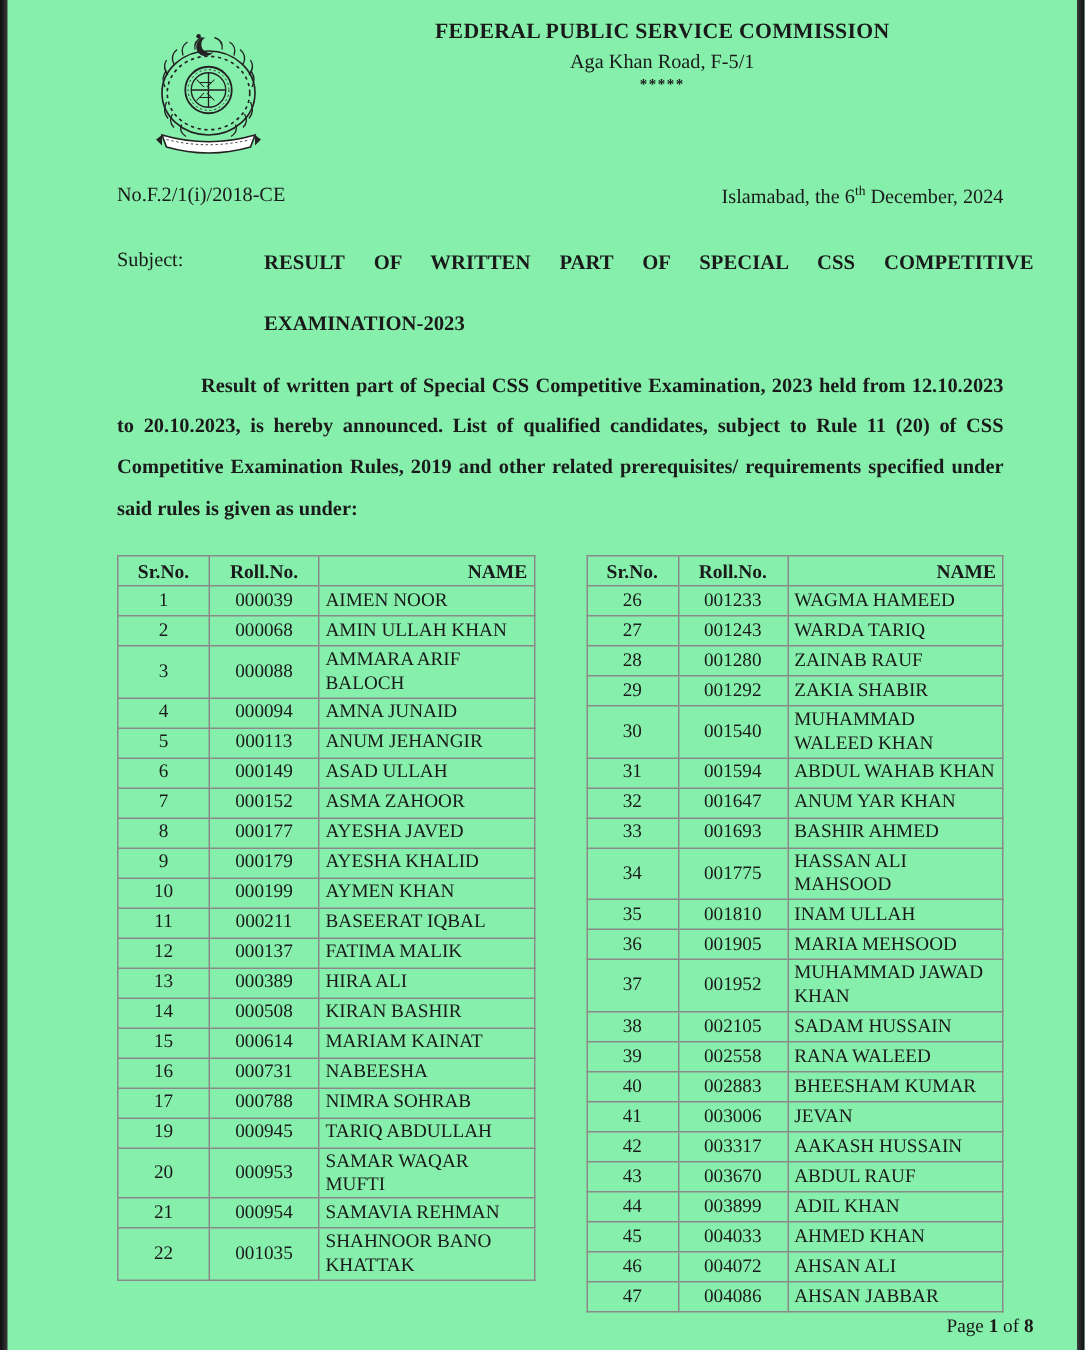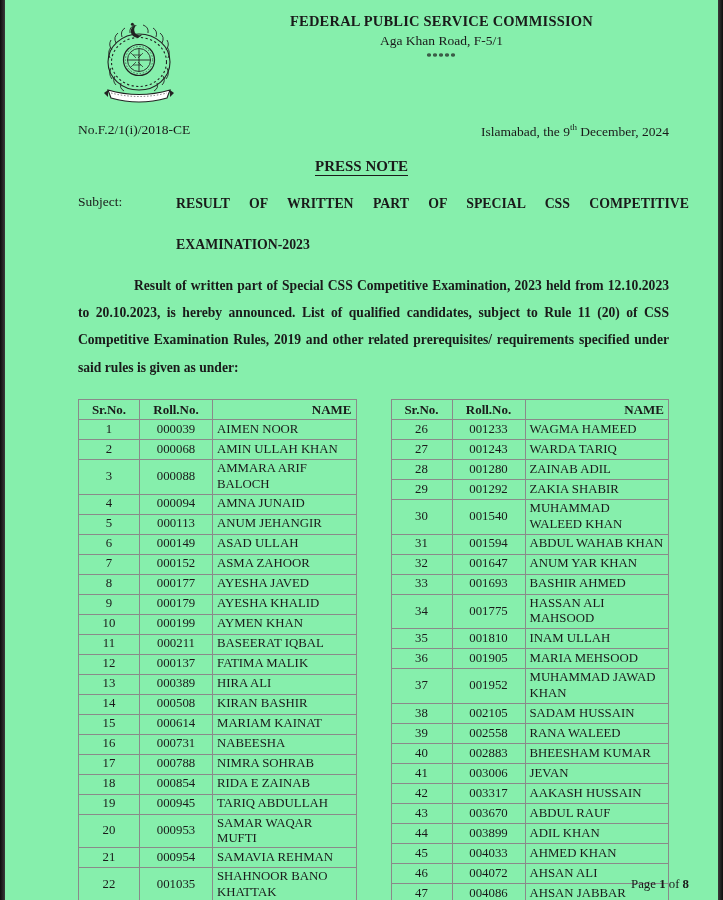--- a/index.html
+++ b/index.html
@@ -257,24 +257,23 @@
       </div>
       <div class="head-titles">
         <div class="org-name">FEDERAL PUBLIC SERVICE COMMISSION</div>
         <div class="org-addr">Aga Khan Road, F-5/1</div>
         <div class="stars">*****</div>
       </div>
     </div>
 
     <div class="refline">
       <div class="file-no">No.F.2/1(i)/2018-CE</div>
-      <div class="place-date"><span>Islamabad, the 9</span><sup>th</sup><span> December, 2024</span></div>
+      <div class="place-date"><span>Islamabad, the 6</span><sup>th</sup><span> December, 2024</span></div>
     </div>
 
-    <div class="press-note"><span>PRESS NOTE</span></div>
 
     <div class="subject-block">
       <div class="subject-label">Subject:</div>
       <div class="subject-text">
         <span class="l1">RESULT OF WRITTEN PART OF SPECIAL CSS COMPETITIVE</span>
         <span>EXAMINATION-2023</span>
       </div>
     </div>
 
     <p class="body-para">Result of written part of Special CSS Competitive Examination, 2023 held from 12.10.2023 to 20.10.2023, is hereby announced. List of qualified candidates, subject to Rule 11 (20) of CSS Competitive Examination Rules, 2019 and other related prerequisites/ requirements specified under said rules is given as under:</p>
@@ -367,25 +366,20 @@
               </tr>
               <tr>
                 <td class="c-sr">16</td>
                 <td class="c-roll">000731</td>
                 <td class="c-name">NABEESHA</td>
               </tr>
               <tr>
                 <td class="c-sr">17</td>
                 <td class="c-roll">000788</td>
                 <td class="c-name">NIMRA SOHRAB</td>
-              </tr>
-              <tr>
-                <td class="c-sr">18</td>
-                <td class="c-roll">000854</td>
-                <td class="c-name">RIDA E ZAINAB</td>
               </tr>
               <tr>
                 <td class="c-sr">19</td>
                 <td class="c-roll">000945</td>
                 <td class="c-name">TARIQ ABDULLAH</td>
               </tr>
               <tr>
                 <td class="c-sr">20</td>
                 <td class="c-roll">000953</td>
                 <td class="c-name">SAMAR WAQAR MUFTI</td>
@@ -419,21 +413,21 @@
                 <td class="c-name">WAGMA HAMEED</td>
               </tr>
               <tr>
                 <td class="c-sr">27</td>
                 <td class="c-roll">001243</td>
                 <td class="c-name">WARDA TARIQ</td>
               </tr>
               <tr>
                 <td class="c-sr">28</td>
                 <td class="c-roll">001280</td>
-                <td class="c-name">ZAINAB ADIL</td>
+                <td class="c-name">ZAINAB RAUF</td>
               </tr>
               <tr>
                 <td class="c-sr">29</td>
                 <td class="c-roll">001292</td>
                 <td class="c-name">ZAKIA SHABIR</td>
               </tr>
               <tr>
                 <td class="c-sr">30</td>
                 <td class="c-roll">001540</td>
                 <td class="c-name two-line">MUHAMMAD WALEED KHAN</td>

